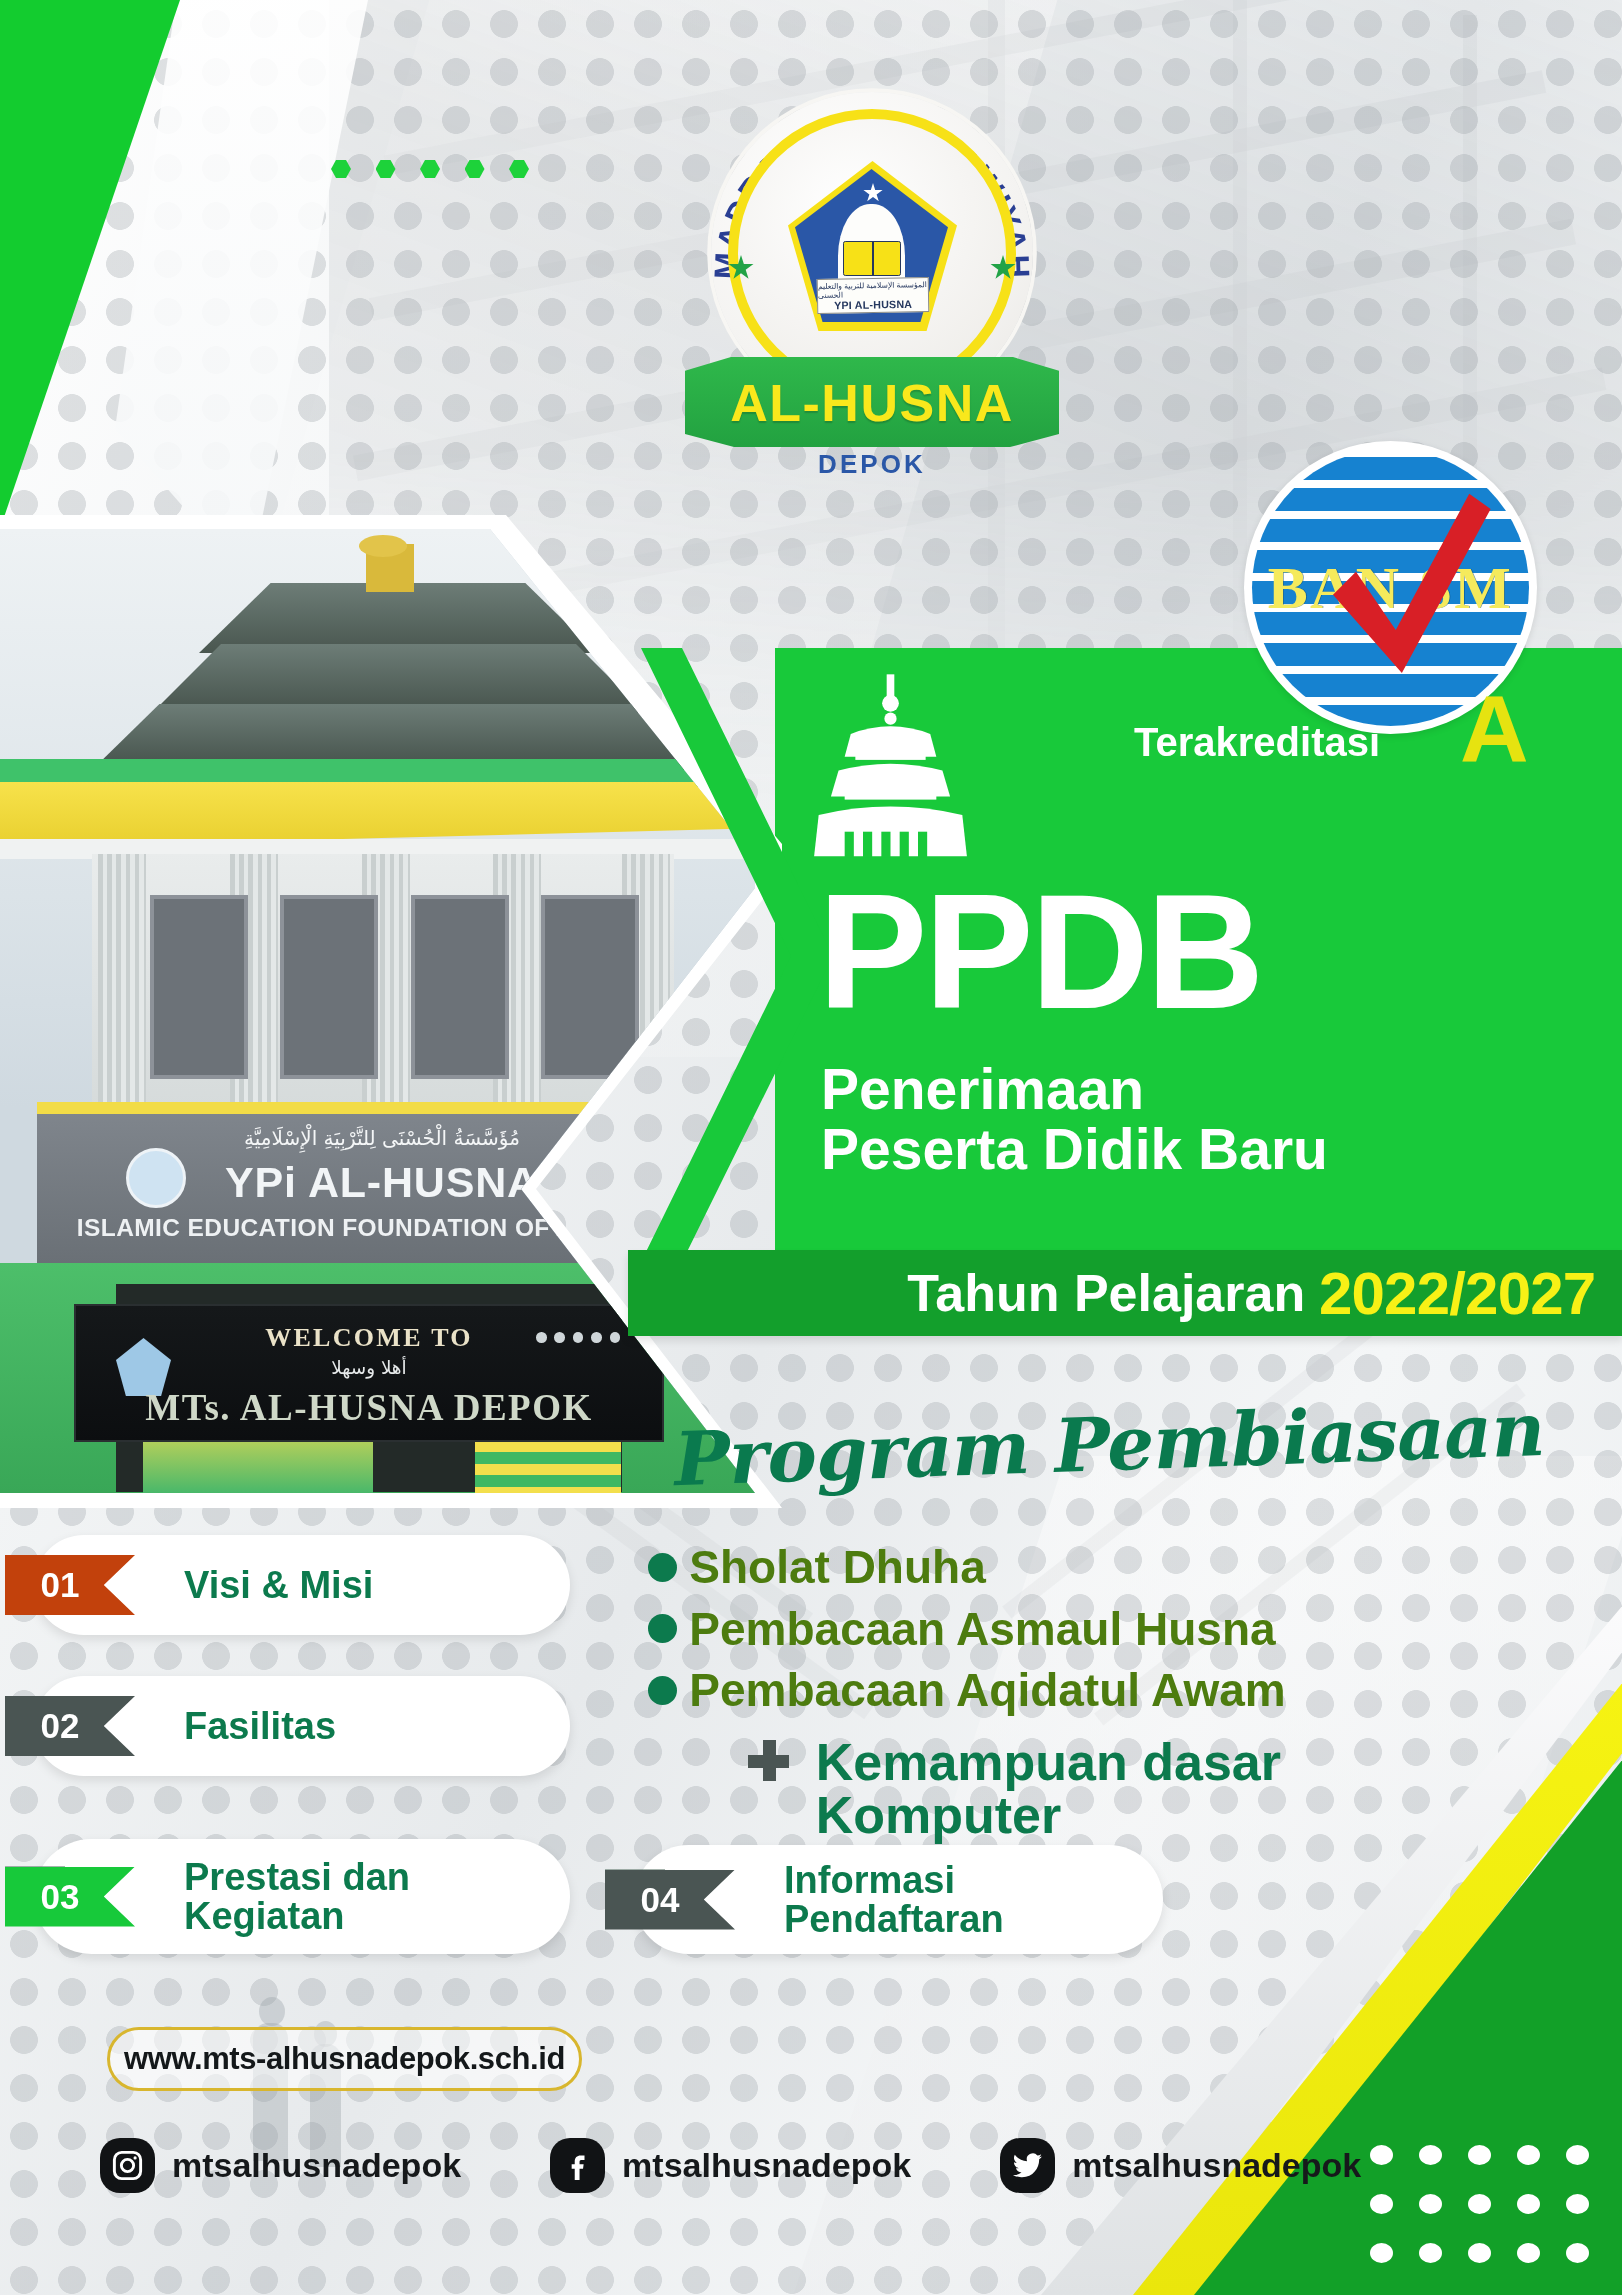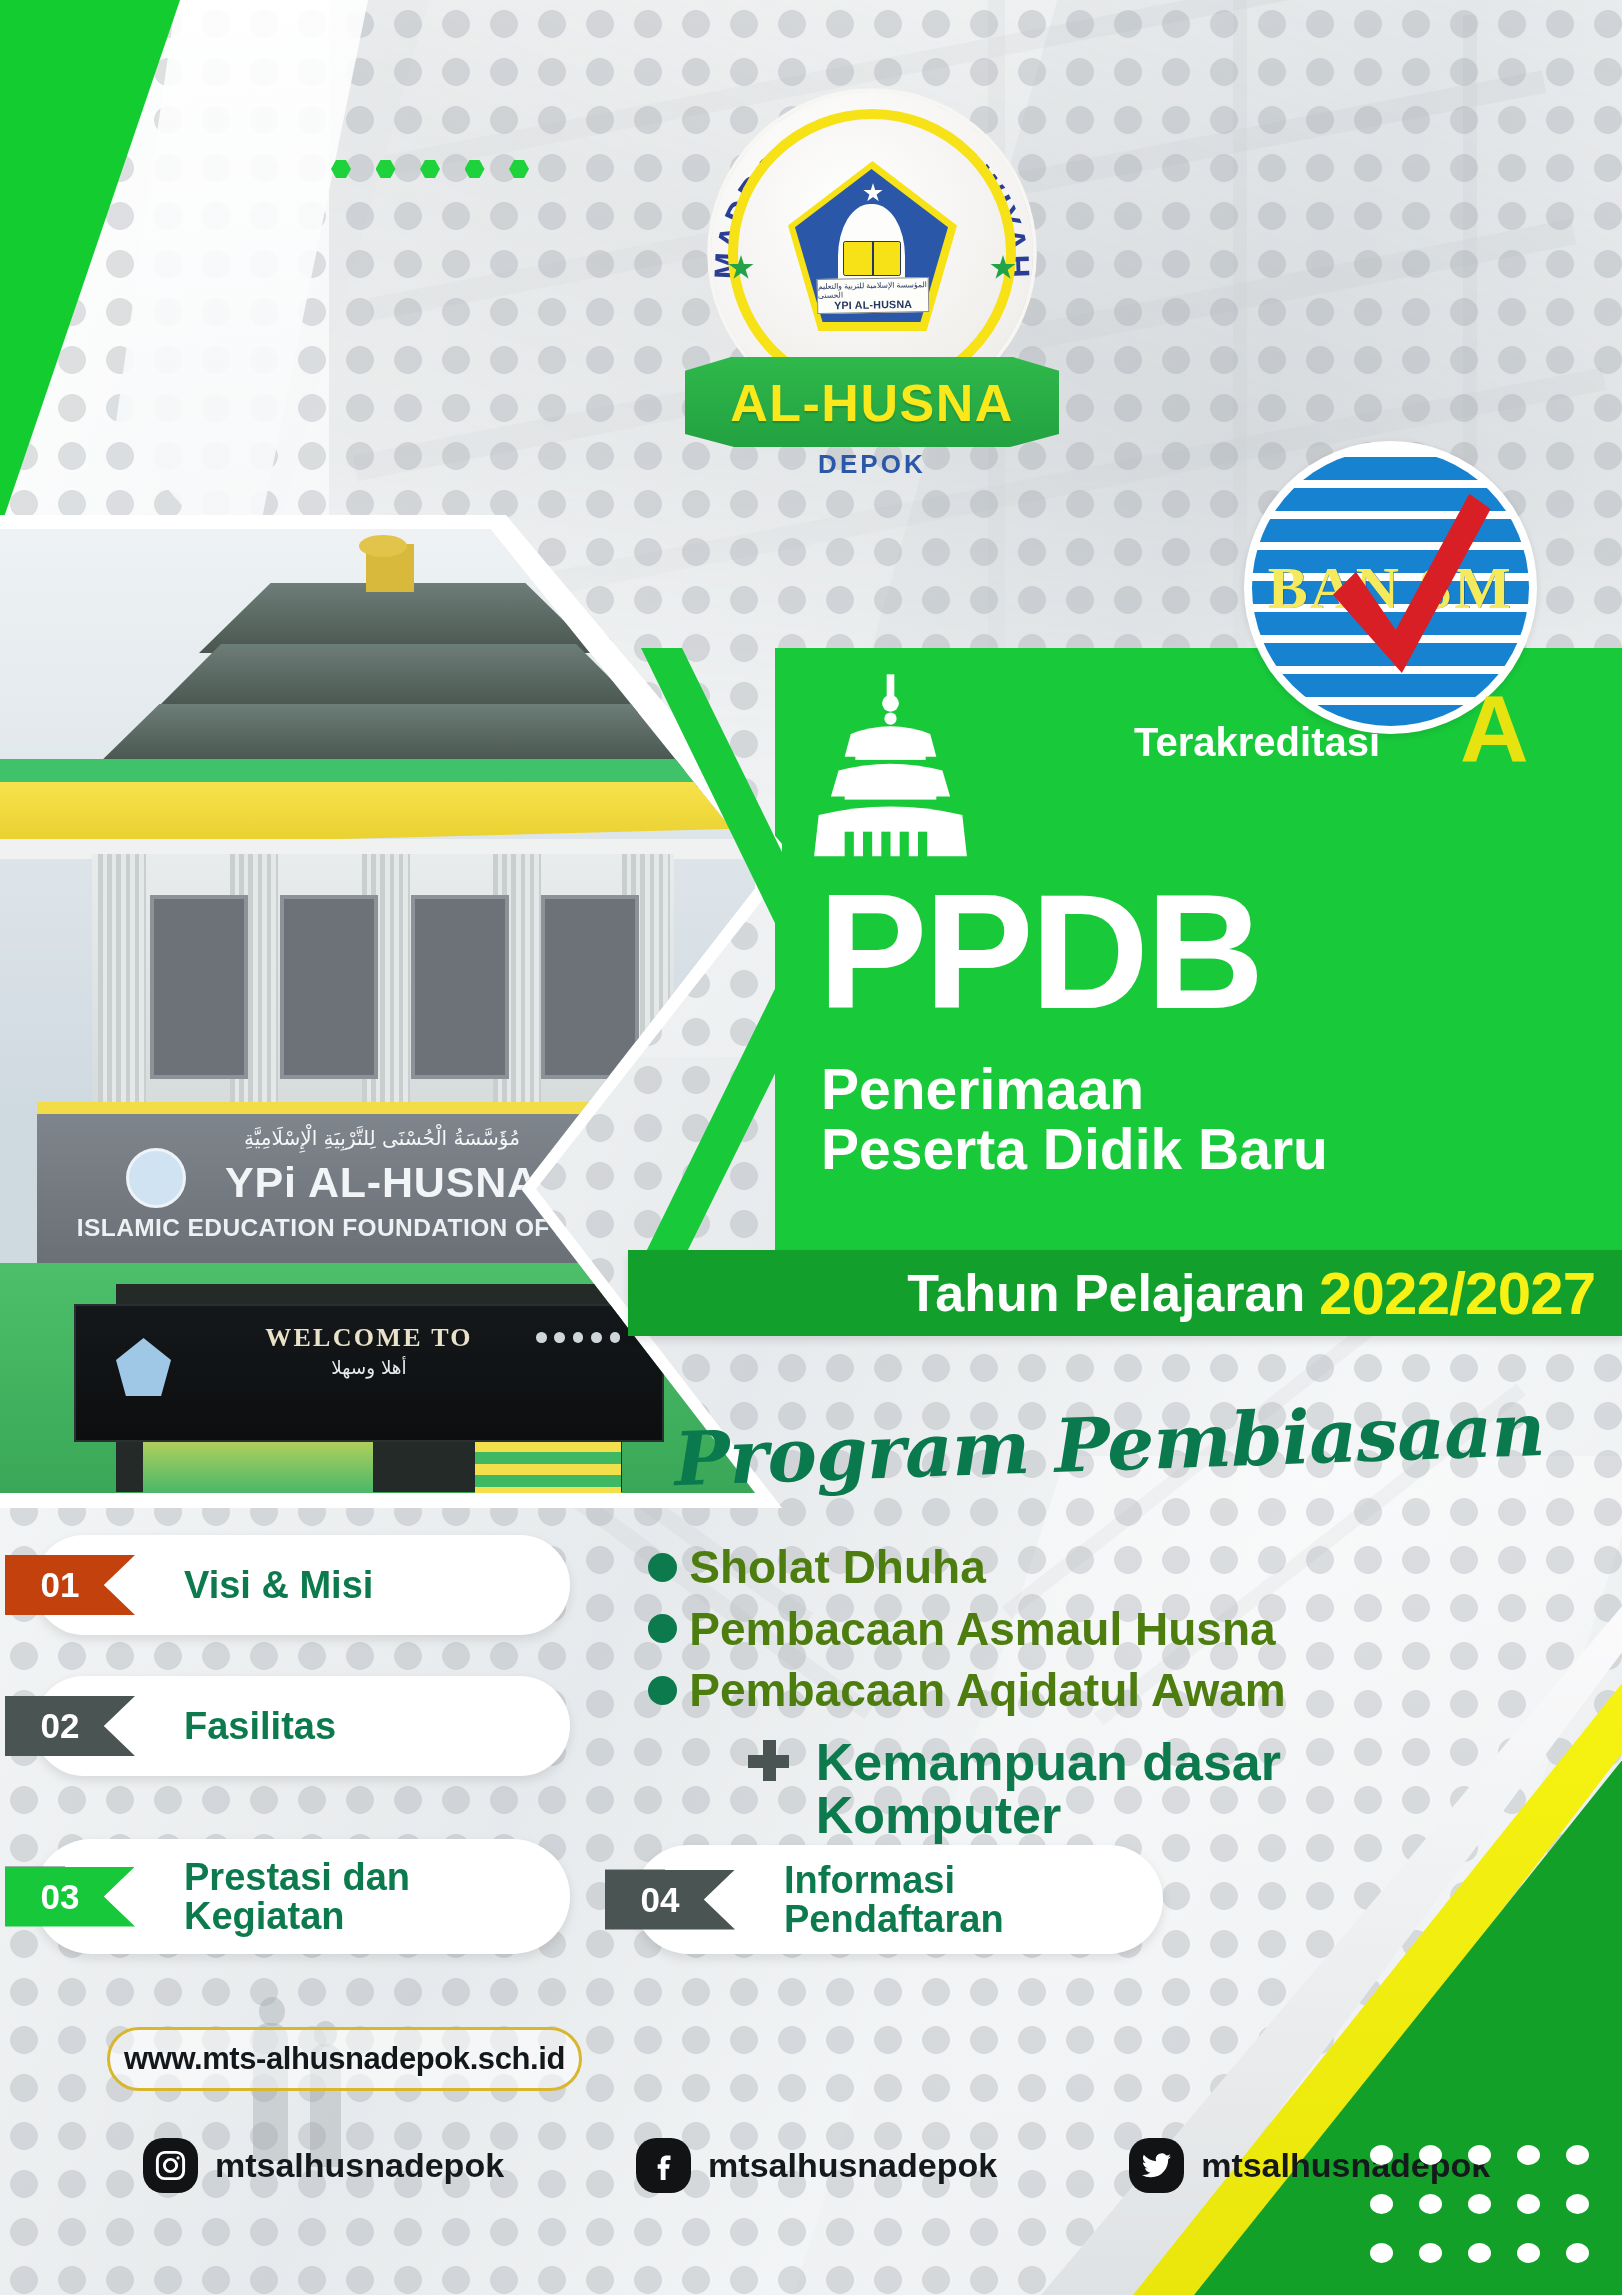--- a/index.html
+++ b/index.html
@@ -381,21 +381,21 @@
     position:absolute; left:107px; top:2027px; z-index:6;
     width:475px; height:64px; border:3.1px solid #d8b62e; border-radius:34px;
     background:rgba(255,255,255,.55);
     display:flex; align-items:center; justify-content:center;
     font-size:31px; font-weight:800; color:#14181a; letter-spacing:-0.4px;
   }
 
   
   .social-row{ position:absolute; left:100px; top:2138px; z-index:6;
      display:flex; align-items:center; gap:89px; }
-  .social{ display:flex; align-items:center; gap:17px;margin-left:43px; }
+  .social{ display:flex; align-items:center; gap:17px; }
   .social .ico{
     width:55px; height:55px; background:#111315; border-radius:20px;
     display:flex; align-items:center; justify-content:center; flex:none;
   }
   .social .name{ font-size:34px; font-weight:700; color:#16191b; }
 
   
   .br-green{
     position:absolute; right:0; bottom:0; width:429px; height:536px;
     background:#12a028;
@@ -531,20 +531,21 @@
 
     <div class="ph ph-lower"></div>
     <div class="ph ph-entrance"></div>
     <div class="ph ph-stairs"></div>
     <div class="ph ph-desk"></div>
 
     <div class="ph ph-blacksign">
       <div class="ph-bs-logo"></div>
       <div class="ph-bs-1">WELCOME TO</div>
       <div class="ph-bs-2">أهلا وسهلا</div>
+      <div class="ph-bs-3">MTs. AL-HUSNA DEPOK</div>
     </div>
     <div class="ph-dots5">
       <i></i>
         <i></i>
         <i></i>
         <i></i>
         <i></i>
     </div>
   </div>
 

